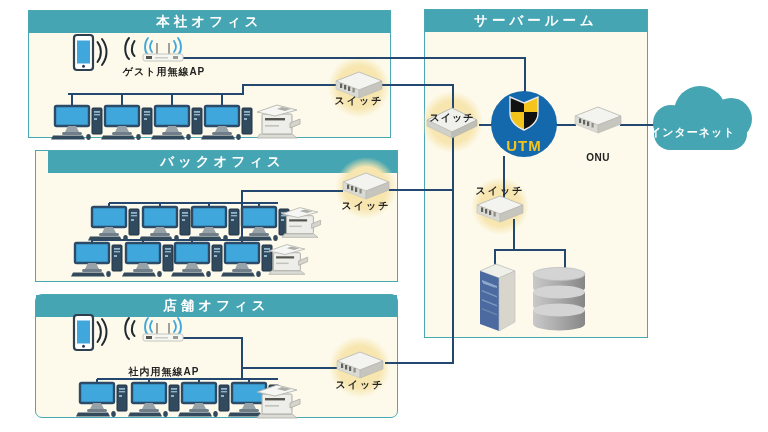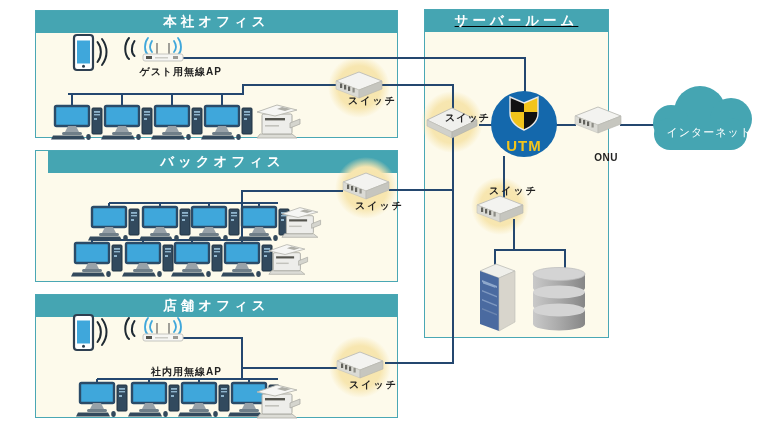--- a/index.html
+++ b/index.html
@@ -1,40 +1,40 @@
 <!DOCTYPE html>
 <html><head>
 <meta charset="utf-8">
 <style>
   html,body{margin:0;padding:0;background:#ffffff;}
   .stage{position:relative;width:768px;height:432px;background:#ffffff;overflow:hidden;
          font-family:"Liberation Sans","DejaVu Sans",sans-serif;}
   .zone{position:absolute;box-sizing:border-box;background:#FDFAEB;border:1.6px solid #4AA7B4;}
   .zone-title{height:22px;background:#45A5B2;color:#ffffff;font-weight:bold;font-size:13.5px;
               text-align:center;line-height:22px;letter-spacing:4px;}
-  .lbl{position:absolute;font-size:10px;font-weight:bold;color:#222;text-align:right;
+  .lbl{position:absolute;font-size:10px;font-weight:bold;color:#222;text-align:center;
        letter-spacing:1px;line-height:11px;}
-  .lbl-white{position:absolute;font-size:11px;font-weight:normal;color:#fff;text-align:right;letter-spacing:1px;}
+  .lbl-white{position:absolute;font-size:11px;font-weight:bold;color:#fff;text-align:left;letter-spacing:1px;}
   svg.canvas{position:absolute;left:0;top:0;}
 </style>
 </head>
 <body>
 
 <div class="stage">
 
-  <div class="zone" style="left:35px;top:10px;width:363px;height:128px;">
+  <div class="zone" style="left:28px;top:10px;width:363px;height:128px;">
     <div class="zone-title">本社オフィス</div>
   </div>
   <div class="zone" style="left:35px;top:150px;width:363px;height:132px;padding-left:12px;">
     <div class="zone-title">バックオフィス</div>
   </div>
-  <div class="zone" style="left:35px;top:294px;width:363px;height:124px;">
+  <div class="zone" style="left:35px;top:294px;width:363px;height:124px;border-radius:7px;">
     <div class="zone-title">店舗オフィス</div>
   </div>
-  <div class="zone" style="left:424px;top:9px;width:185px;height:329px;text-decoration:underline;">
+  <div class="zone" style="left:424px;top:9px;width:224px;height:329px;">
     <div class="zone-title">サーバールーム</div>
   </div>
 
   <svg class="canvas" width="768" height="432" viewBox="0 0 768 432">
     <defs>
       <radialGradient id="glow">
         <stop offset="0%" stop-color="#F7E5AC" stop-opacity="1"></stop>
         <stop offset="68%" stop-color="#F7E6B0" stop-opacity="1"></stop>
         <stop offset="100%" stop-color="#F7E6B0" stop-opacity="0"></stop>
       </radialGradient>

